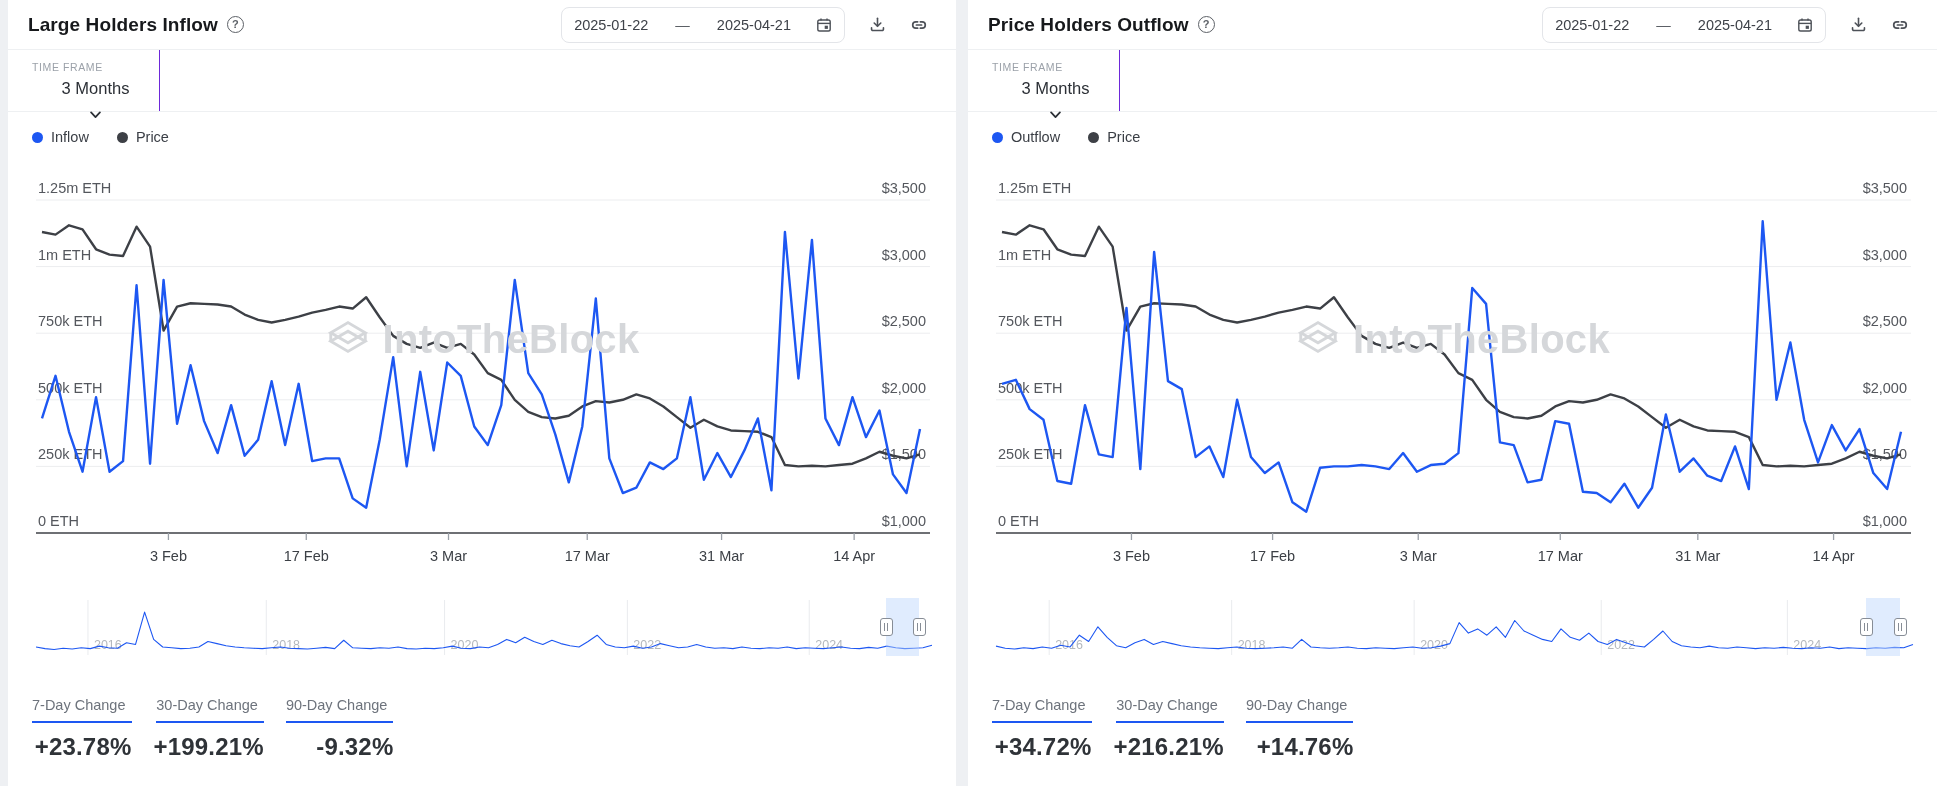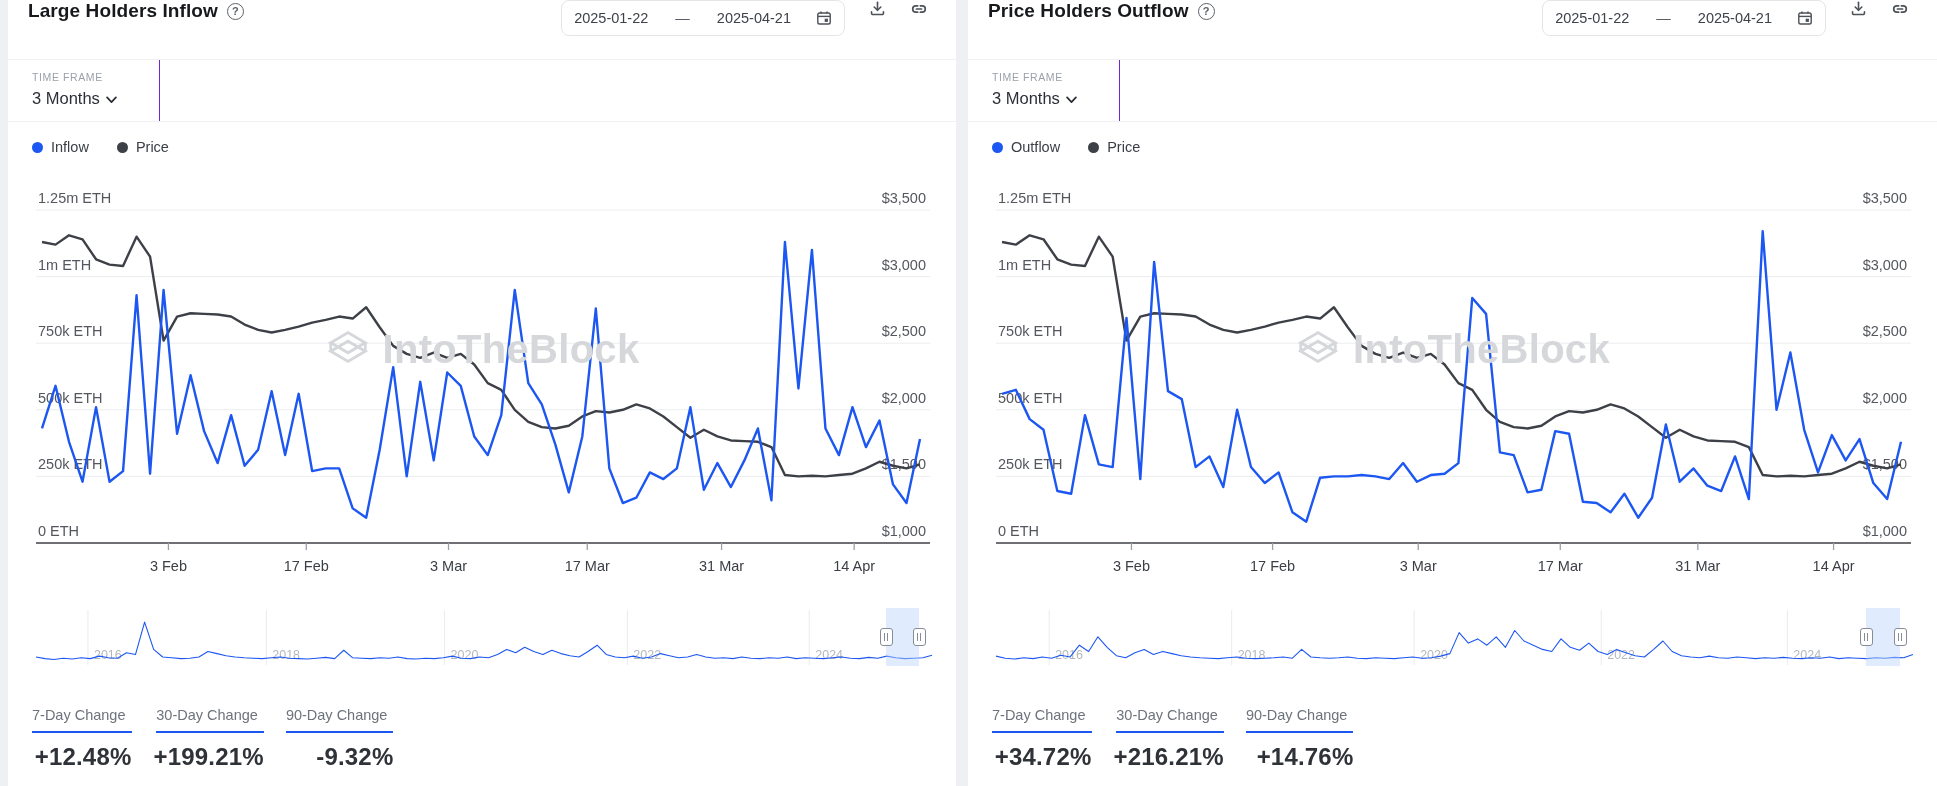--- a/index.html
+++ b/index.html
@@ -8,39 +8,39 @@
     width:1937px; height:786px; overflow:hidden;
     background:#eef0f3;
     font-family:"Liberation Sans", sans-serif;
     display:flex;
   }
   .panel { background:#ffffff; height:786px; position:relative; }
   .panel-left  { width:948px; margin-left:8px; }
   .panel-gap   { width:12px; flex:0 0 12px; }
   .panel-right { flex:1; }
 
-  .panel-header { height:60px; display:flex; align-items:flex-start; gap:24px;
+  .panel-header { height:50px; display:flex; align-items:center; gap:24px;
     padding:0 28px 0 20px; border-bottom:1px solid #eef0f2; }
   .title-wrap { display:flex; align-items:center; gap:9px; margin-right:auto; }
   .panel-title { font-size:19px; font-weight:700; color:#17191c; letter-spacing:.1px; }
   .help-circle { width:17px; height:17px; border:1.5px solid #5d6167; border-radius:50%;
     color:#5d6167; font-size:11px; font-weight:700; display:flex; align-items:center;
     justify-content:center; line-height:1; cursor:pointer; }
   .date-box { display:flex; align-items:center; gap:25px; border:1px solid #e3e5e9;
     border-radius:8px; padding:9px 12px; font-size:14.5px; color:#3e4249; cursor:pointer; }
   .date-sep { color:#5c6066; margin:0 2px; }
   .icon-btn { background:none; border:none; padding:0; color:#4d5158; display:flex;
     align-items:center; cursor:pointer; }
   .icon-btn svg, .date-box svg { display:block; }
 
   .tf-row { height:62px; border-bottom:1px solid #eef0f2; display:flex; }
   .tf-cell { width:152px; padding:11px 0 0 24px; border-right:1px solid #6d28d9; cursor:pointer; }
   .tf-label { font-size:10.5px; color:#9ba1a9; letter-spacing:.6px; }
   .tf-value { margin-top:6px; font-size:16.5px; color:#2c3036; display:flex;
-    align-items:center; gap:6px; }
+    align-items:center; gap:6px;flex-direction:column; }
 
   .legend { display:flex; gap:28px; padding:17px 0 0 24px; height:36px;
     font-size:14.5px; color:#3a3e45; align-items:flex-start; }
   .legend-item { display:flex; align-items:center; gap:8px; }
   .dot { width:11px; height:11px; border-radius:50%; background:#888; }
 
   .chart-wrap { position:relative; height:430px; }
   .main-svg { position:absolute; left:0; top:0; width:100%; height:430px;
     font-family:"Liberation Sans", sans-serif; }
   .watermark { position:absolute; left:0; right:0; top:166px; display:flex;
@@ -198,21 +198,21 @@
         <span class="grip"></span>
       </div>
     <div class="brush-handle" style="left: 904.956px;">
         <span class="grip"></span>
       </div>
   </div>
 
   <div class="stats">
     <div>
       <span class="stat-label">7-Day Change</span>
-      <div class="stat-value">+12.48%</div>
+      <div class="stat-value">+23.78%</div>
     </div>
     <div>
       <span class="stat-label">30-Day Change</span>
       <div class="stat-value">+199.21%</div>
     </div>
     <div>
       <span class="stat-label">90-Day Change</span>
       <div class="stat-value">-9.32%</div>
     </div>
   </div>

